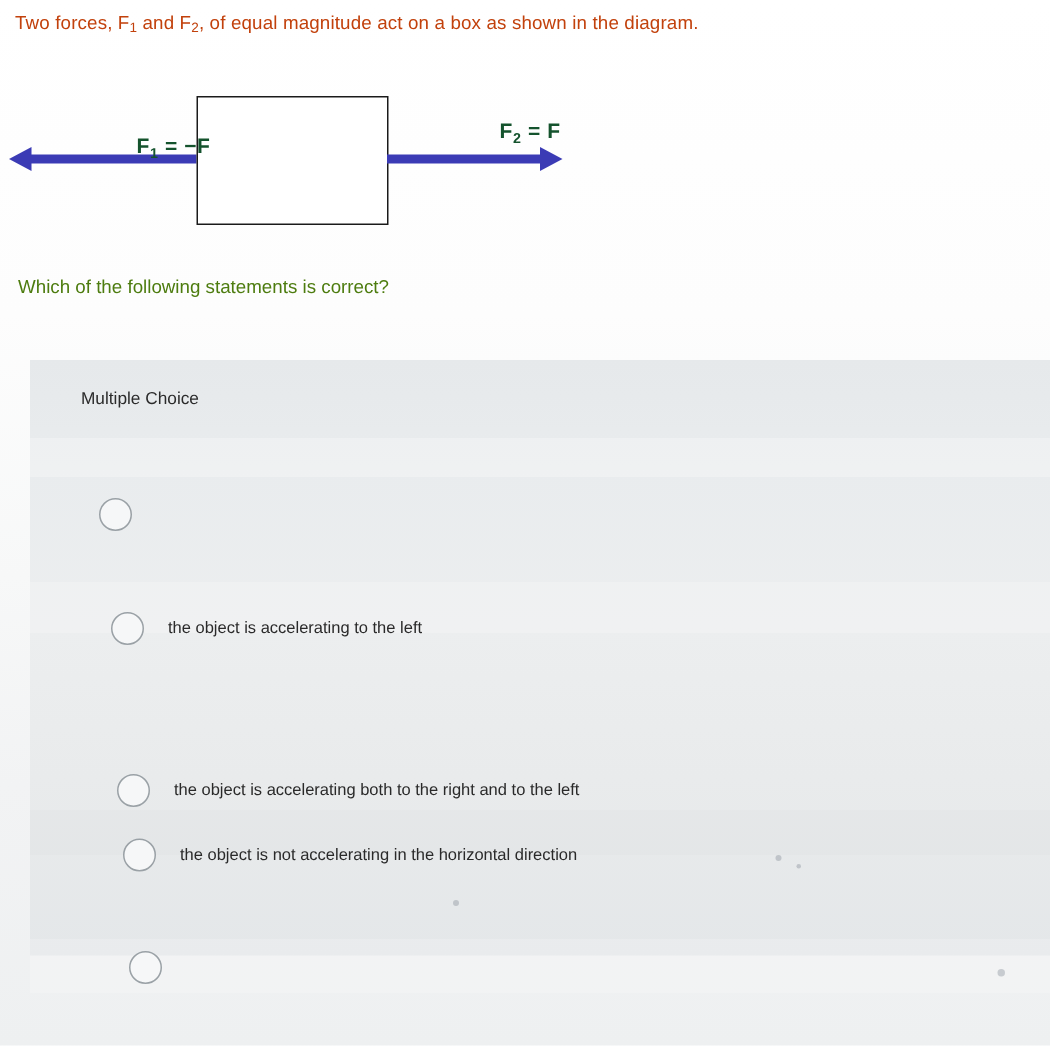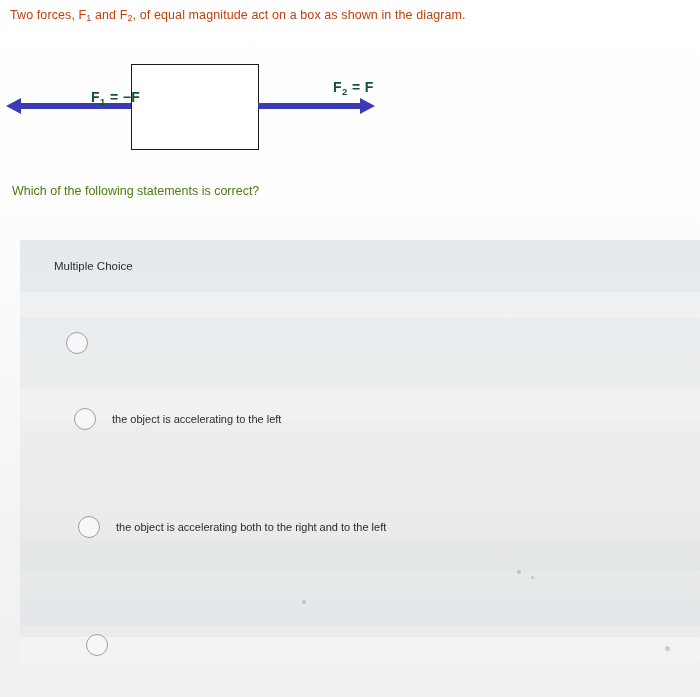--- a/index.html
+++ b/index.html
@@ -208,20 +208,24 @@
   <div class="choice c1">
     <div class="radio"></div>
     <div class="choice-text">the object is accelerating to the left</div>
   </div>
 
   <div class="choice c2">
     <div class="radio"></div>
     <div class="choice-text">the object is accelerating both to the right and to the left</div>
   </div>
 
+  <div class="choice c3">
+    <div class="radio"></div>
+    <div class="choice-text">the object is not accelerating in the horizontal direction</div>
+  </div>
 
   <div class="choice c4">
     <div class="radio"></div>
   </div>
 
   <div class="speck" style="left:497px; top:330px; width:4px; height:4px;"></div>
   <div class="speck" style="left:511px; top:336px; width:3px; height:3px;"></div>
   <div class="speck" style="left:282px; top:360px; width:4px; height:4px;"></div>
   <div class="speck" style="left:645px; top:406px; width:5px; height:5px;"></div>
 </div>

